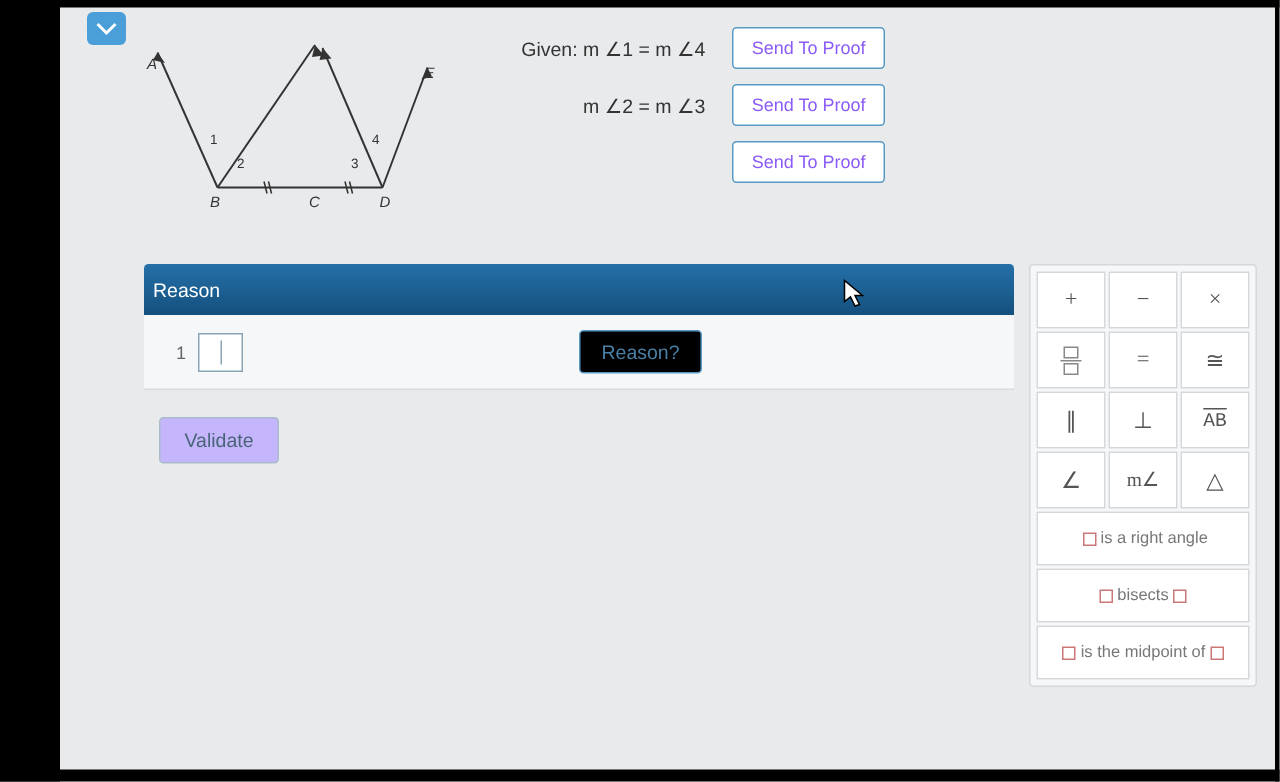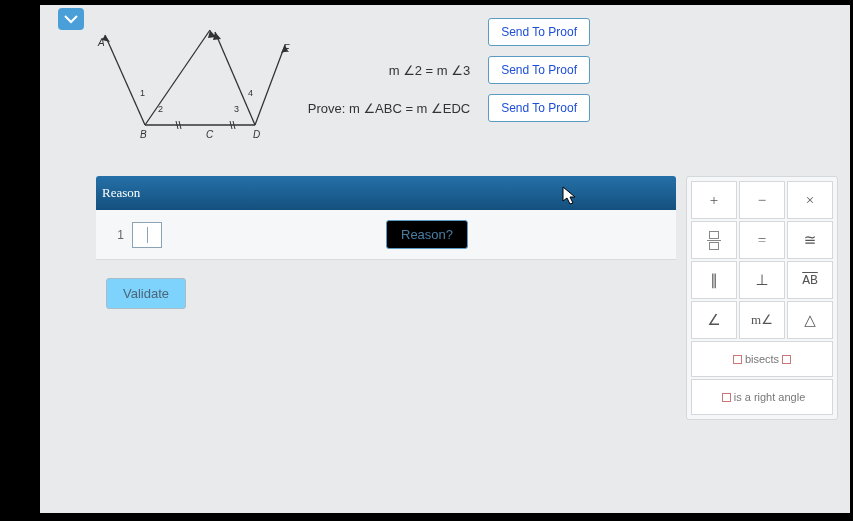--- a/index.html
+++ b/index.html
@@ -42,21 +42,21 @@
       align-items: center;
       justify-content: flex-end;
       gap: 18px;
       margin-bottom: 10px;
       font-size: 13px;
       color: #333;
     }
     .send-btn {
       border: 1px solid #5a9bc4;
       background: #fff;
-      color: #1d4ed8;
+      color: #8b5cf6;
       padding: 6px 12px;
       font-size: 12px;
       border-radius: 3px;
       cursor: pointer;
       white-space: nowrap;
     }
 
     .proof-area {
       position: absolute;
       left: 96px; top: 176px;
@@ -66,21 +66,21 @@
       background: #1a5a8a;
       background: linear-gradient(#2570a8, #14507e);
       color: #fff;
       display: flex;
       height: 34px;
       align-items: center;
       font-size: 13px;
       border-radius: 3px 3px 0 0;
     }
     .proof-header .stmt { width: 50%; padding-left: 28px; }
-    .proof-header .rsn { width: 50%; padding-left: 6px; font-family: Liberation Serif, serif; }
+    .proof-header .rsn { width: 50%; padding-left: 6px; }
     .proof-body {
       background: #f5f7f8;
       min-height: 50px;
       display: flex;
       align-items: center;
       border-bottom: 1px solid #d8dcde;
     }
     .row-num { width: 28px; text-align: right; font-size: 12px; color: #666; }
     .stmt-input {
       margin-left: 8px;
@@ -105,21 +105,21 @@
       padding: 6px 14px;
       font-size: 13px;
       border-radius: 3px;
       cursor: pointer;
     }
     .validate-area {
       margin-top: 18px;
       padding-left: 10px;
     }
     .validate-btn {
-      background: #7dd3fc;
+      background: #c4b5fd;
       border: 1px solid #a8bcc9;
       color: #4a6578;
       padding: 7px 16px;
       font-size: 13px;
       border-radius: 3px;
       cursor: pointer;
       text-align: center;
     }
 
     .palette {
@@ -211,28 +211,28 @@
     <text x="193" y="32" font-size="10" fill="#333" font-style="italic">E</text>
     <text x="50" y="76" font-size="9" fill="#333">1</text>
     <text x="68" y="92" font-size="9" fill="#333">2</text>
     <text x="144" y="92" font-size="9" fill="#333">3</text>
     <text x="158" y="76" font-size="9" fill="#333">4</text>
   </svg>
 </div>
 
 <div class="given-area">
   <div class="given-row">
+    <span><span>Given:</span> <span>m ∠1 = m ∠4</span></span>
     <button class="send-btn">Send To Proof</button>
   </div>
   <div class="given-row">
     <span>m ∠2 = m ∠3</span>
     <button class="send-btn">Send To Proof</button>
   </div>
   <div class="given-row">
-    <span><span>Prove:</span> <span>m ∠ABC = m ∠EDC</span></span>
     <button class="send-btn">Send To Proof</button>
   </div>
 </div>
 
 <div class="proof-area">
   <div class="proof-header">
     <div class="rsn">Reason</div>
   </div>
   <div class="proof-body">
     <div class="row-num">1</div>
@@ -267,25 +267,30 @@
     <div class="pbtn small">
         <span class="overline">AB</span>
       </div>
 
     <div class="pbtn">∠</div>
     <div class="pbtn small">m∠</div>
     <div class="pbtn">△</div>
 
     <div class="ptext" style="grid-column:1/4">
       <span class="box"></span>
+        <span>is a right angle</span>
+    </div>
+    <div class="ptext" style="grid-column:1/4">
+      <span class="box"></span>
         <span>bisects</span>
         <span class="box"></span>
     </div>
     <div class="ptext" style="grid-column:1/4">
       <span class="box"></span>
-        <span>is a right angle</span>
+        <span>is the midpoint of</span>
+        <span class="box"></span>
     </div>
   </div>
 </div>
 
 <svg class="cursor" width="16" height="20">
   <path d="M1 1 L1 15 L5 12 L8 18 L11 17 L8 11 L13 11 Z" fill="#fff" stroke="#000" stroke-width="1"></path>
 </svg>
 
 </body></html>

